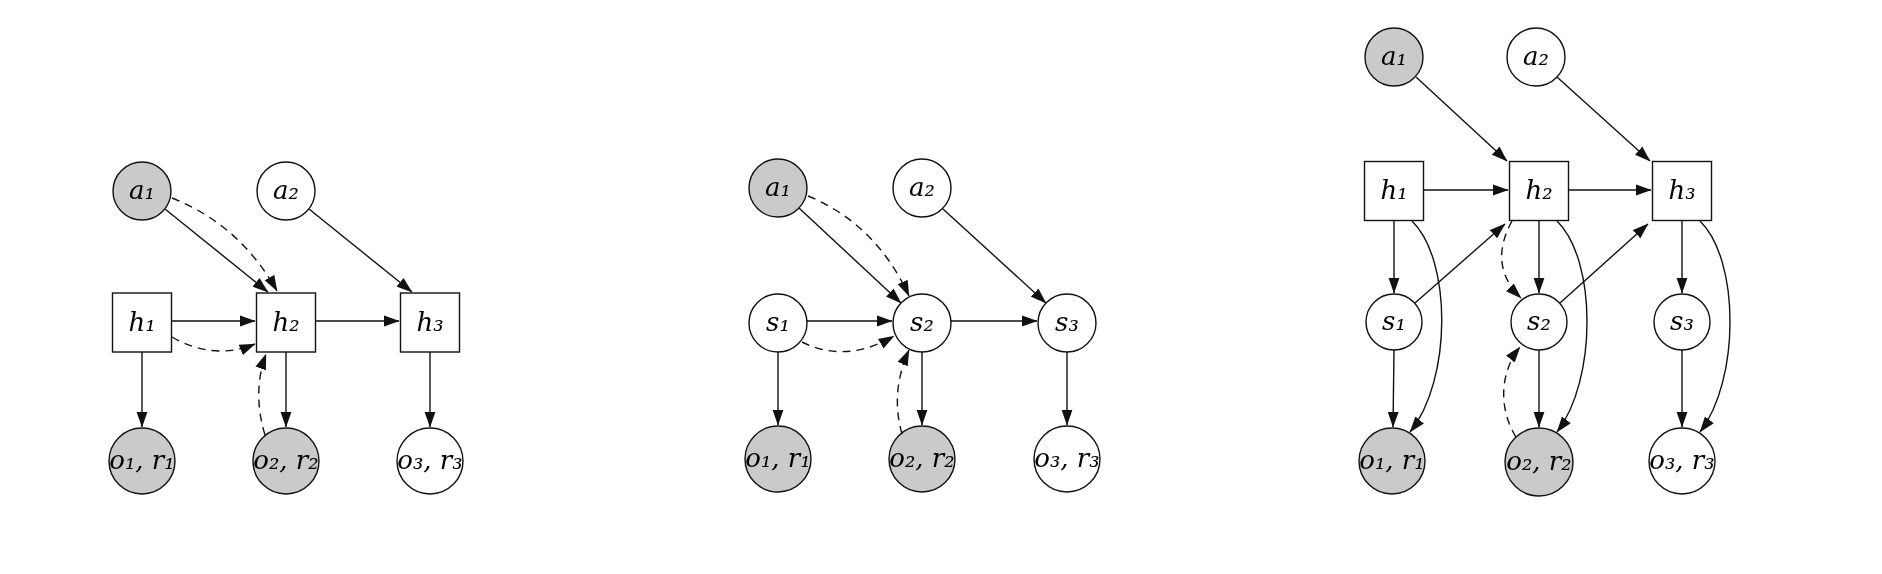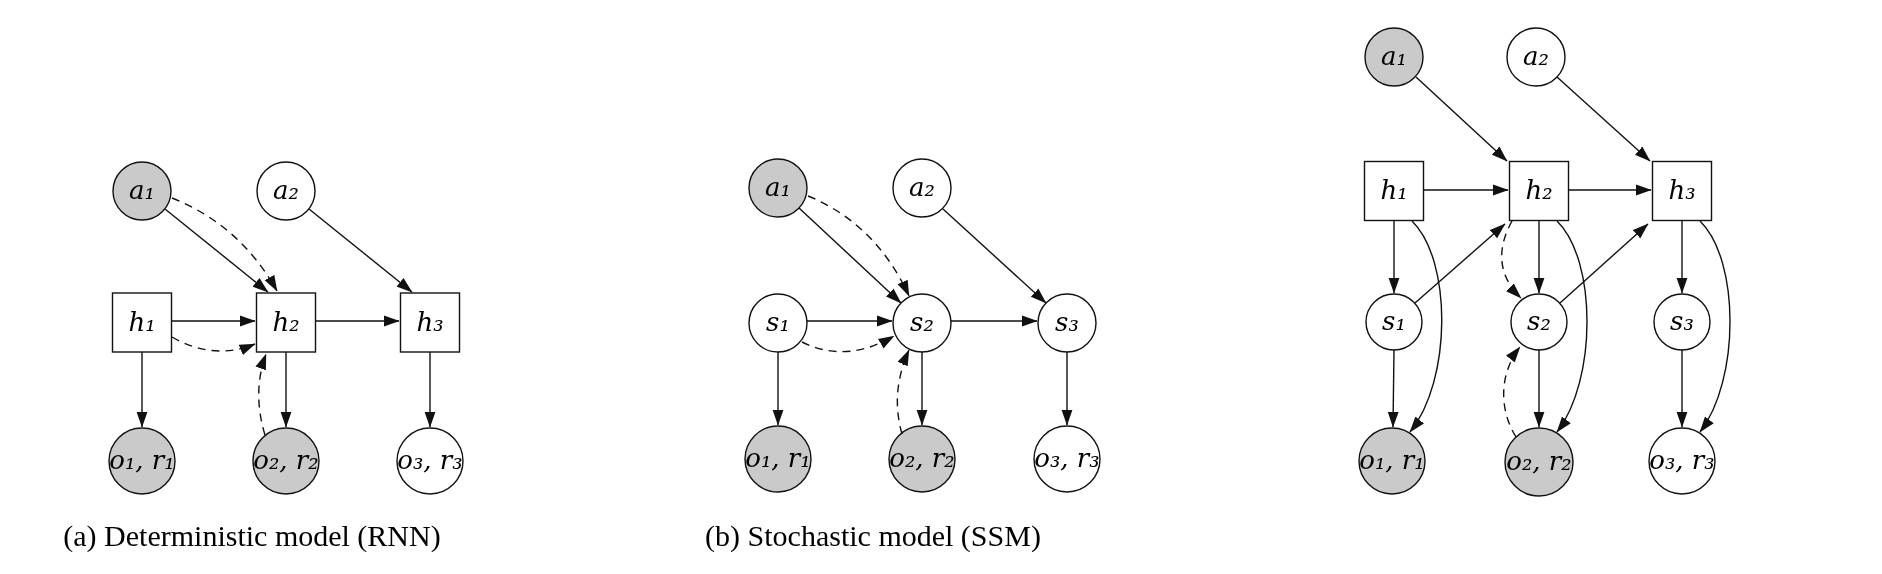--- a/index.html
+++ b/index.html
@@ -152,15 +152,13 @@
       <text class="lbl" x="1682" y="199">h₃</text>
       <text class="lbl" x="1394" y="330">s₁</text>
       <text class="lbl" x="1539" y="330">s₂</text>
       <text class="lbl" x="1682" y="330">s₃</text>
       <text class="lbl" x="1392" y="469">o₁, r₁</text>
       <text class="lbl" x="1539" y="470">o₂, r₂</text>
       <text class="lbl" x="1682" y="469">o₃, r₃</text>
     </g>
   </svg>
 
-  <div class="caption" id="caption-a">(a) Deterministic model (RNN)</div>
-  <div class="caption" id="caption-b">(b) Stochastic model (SSM)</div>
 </div>
 
 </body></html>

